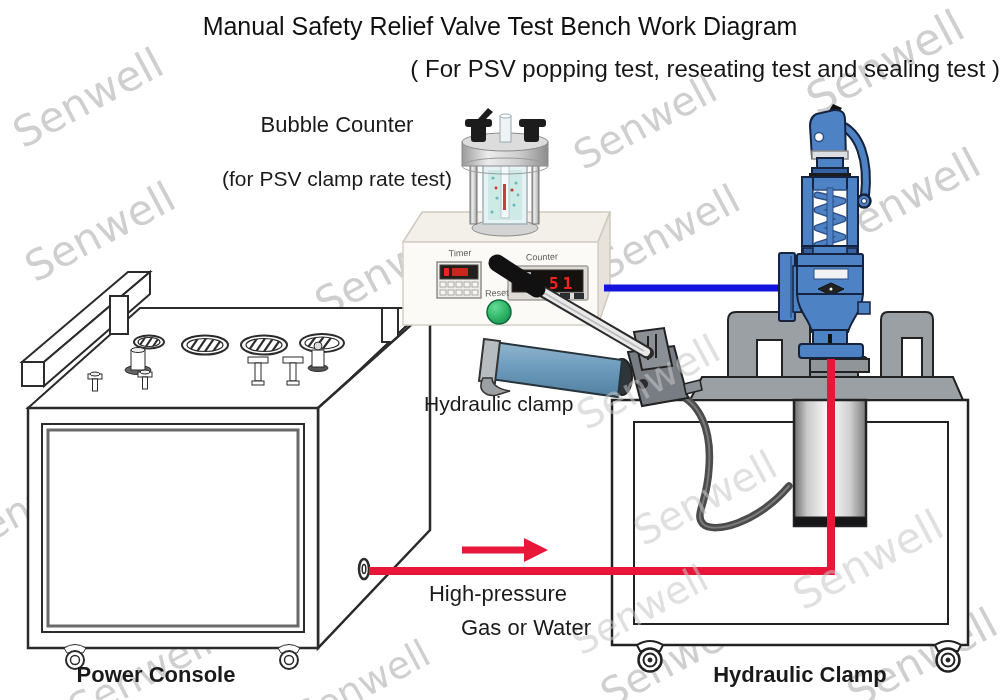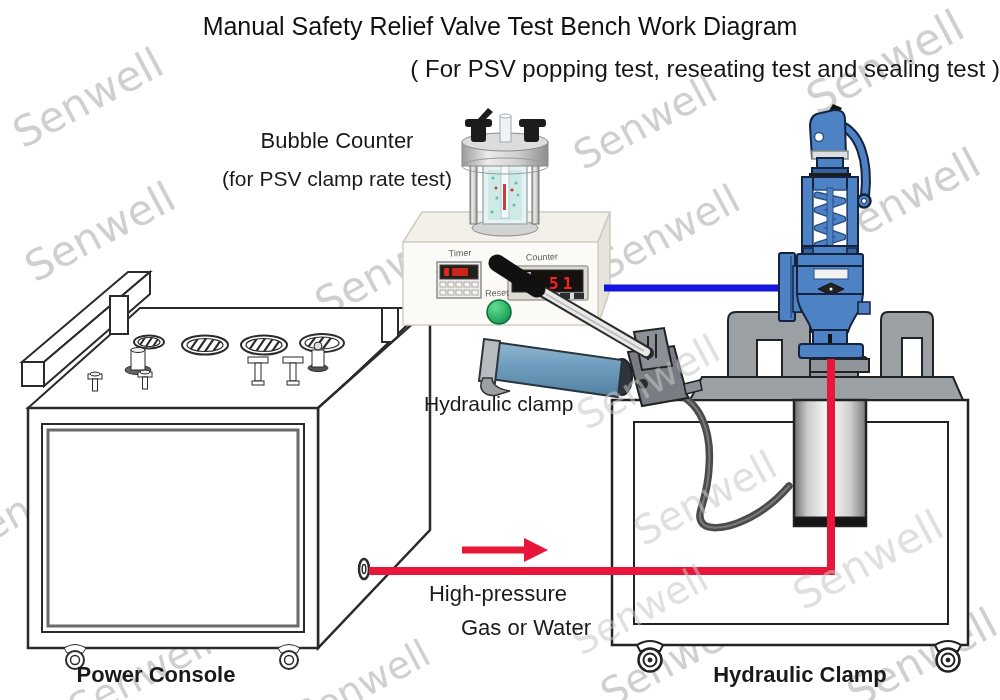--- a/index.html
+++ b/index.html
@@ -7,21 +7,21 @@
          font-family:"Liberation Sans",sans-serif;}
   .wm{position:absolute;color:#c7c7c7;font-family:"DejaVu Sans",sans-serif;font-weight:400;
       transform:translate(-50%,-50%) rotate(-28deg);white-space:nowrap;pointer-events:none;}
   .wm-back{z-index:1;opacity:.85;}
   .wm-front{z-index:3;opacity:.55;}
   #art{position:absolute;left:0;top:0;z-index:2;}
   .lbl{position:absolute;z-index:4;color:#1a1a1a;white-space:nowrap;}
   .center{transform:translateX(-50%);}
   #title{left:0;top:12px;width:1000px;text-align:center;font-size:25px;font-weight:400;color:#111;}
   #subtitle{left:0;top:55px;width:1000px;text-align:right;font-size:24px;font-weight:400;color:#151515;}
-  #lbl-bubble{left:337px;top:128px;font-size:22px;}
+  #lbl-bubble{left:337px;top:112px;font-size:22px;}
   #lbl-bubble-sub{left:337px;top:167px;font-size:21px;}
   #lbl-hclamp-pump{left:424px;top:392px;font-size:21px;}
   #lbl-hp1{left:498px;top:581px;font-size:22px;text-align:center;}
   #lbl-hp2{left:498px;top:615px;font-size:22px;margin-left:28px;}
   #lbl-console{left:156px;top:662px;font-size:22px;font-weight:700;}
   #lbl-hclamp{left:800px;top:662px;font-size:22px;font-weight:700;}
 </style>
 </head>
 <body>
 

